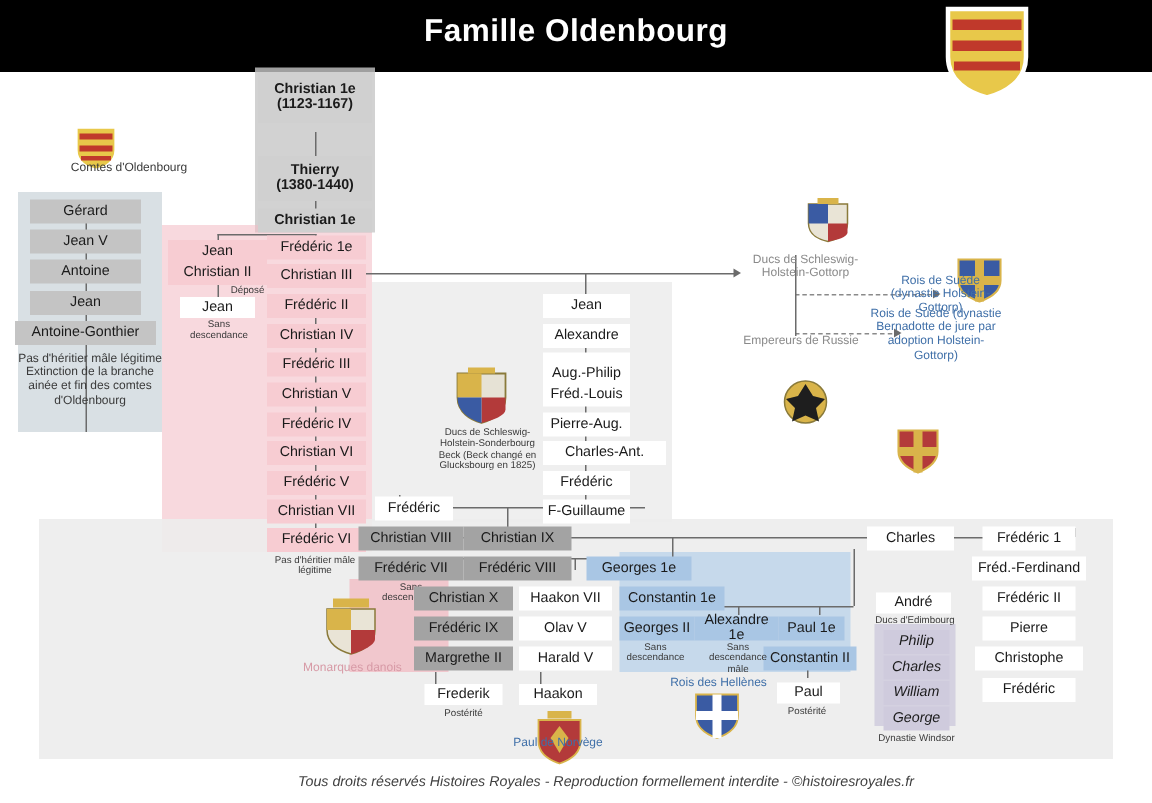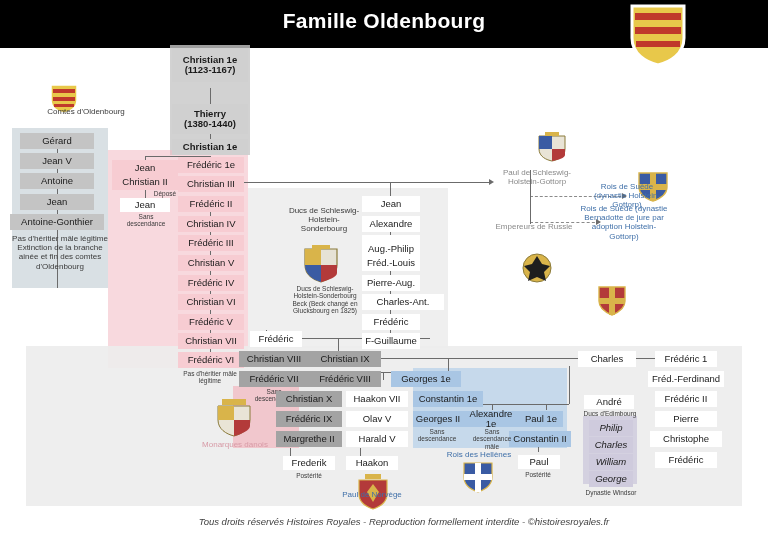--- a/index.html
+++ b/index.html
@@ -158,21 +158,20 @@
   <div class="node pink" style="left:178px;top:216px;width:66px;height:16px;">Christian IV</div>
   <div class="node pink" style="left:178px;top:235px;width:66px;height:16px;">Frédéric III</div>
   <div class="node pink" style="left:178px;top:255px;width:66px;height:16px;">Christian V</div>
   <div class="node pink" style="left:178px;top:275px;width:66px;height:16px;">Frédéric IV</div>
   <div class="node pink" style="left:178px;top:294px;width:66px;height:16px;">Christian VI</div>
   <div class="node pink" style="left:178px;top:314px;width:66px;height:16px;">Frédéric V</div>
   <div class="node pink" style="left:178px;top:333px;width:66px;height:16px;">Christian VII</div>
   <div class="node pink" style="left:178px;top:352px;width:66px;height:16px;">Frédéric VI</div>
   <div class="lbl-small" style="left:178px;top:370px;width:64px;">Pas d'héritier mâle légitime</div>
 
-  <div class="lbl" style="left:288px;top:206px;width:72px;">Ducs de Schleswig-Holstein-Sonderbourg</div>
   <svg class="crest" style="left:302px;top:243px;width:38px;height:40px;" viewBox="0 0 38 40">
     <path d="M3 6 H35 V22 C35 32 26 37 19 39 C12 37 3 32 3 22 Z" fill="#e6e2d5" stroke="#8a7a3a" stroke-width="1.2"></path>
     <path d="M3 6 H19 V22 H3 Z" fill="#d9b44a"></path>
     <path d="M19 22 H35 V30 C35 34 27 37 19 39 Z" fill="#b33a3a"></path>
     <path d="M3 22 H19 V39 C12 37 3 32 3 22 Z" fill="#3a5ba3"></path>
     <path d="M10 2 H28 V6 H10 Z" fill="#d9b44a"></path>
   </svg>
   <div class="lbl-small" style="left:288px;top:285px;width:74px;">Ducs de Schleswig-Holstein-Sonderbourg Beck (Beck changé en Glucksbourg en 1825)</div>
 
   <div class="node white" style="left:362px;top:196px;width:58px;height:16px;">Jean</div>
@@ -183,21 +182,21 @@
   <div class="node white" style="left:362px;top:294px;width:82px;height:16px;">Charles-Ant.</div>
   <div class="node white" style="left:362px;top:314px;width:58px;height:16px;">Frédéric</div>
   <div class="node white" style="left:362px;top:333px;width:58px;height:16px;">F-Guillaume</div>
 
   <svg class="crest" style="left:536px;top:130px;width:32px;height:32px;" viewBox="0 0 32 32">
     <path d="M3 6 H29 V19 C29 27 21 30 16 31 C11 30 3 27 3 19 Z" fill="#e9e4d6" stroke="#8a7a3a" stroke-width="1"></path>
     <path d="M3 6 H16 V19 H3 Z" fill="#3a5ba3"></path>
     <path d="M16 19 H29 V25 C29 28 22 30 16 31 Z" fill="#b33a3a"></path>
     <path d="M9 2 H23 V6 H9 Z" fill="#d9b44a"></path>
   </svg>
-  <div class="lbl lbl-grey" style="left:498px;top:168px;width:78px;">Paul de Schleswig-Holstein-Gottorp</div>
+  <div class="lbl lbl-grey" style="left:498px;top:168px;width:78px;">Ducs de Schleswig-Holstein-Gottorp</div>
 
   <svg class="crest" style="left:520px;top:250px;width:34px;height:36px;" viewBox="0 0 34 36">
     <circle cx="17" cy="18" r="14" fill="#d9b44a" stroke="#8a7a3a" stroke-width="1"></circle>
     <path d="M17 6 L22 14 L30 16 L24 22 L26 31 L17 27 L8 31 L10 22 L4 16 L12 14 Z" fill="#1e1e1e"></path>
   </svg>
   <div class="lbl lbl-grey" style="left:494px;top:222px;width:80px;">Empereurs de Russie</div>
 
   <svg class="crest" style="left:636px;top:168px;width:34px;height:34px;" viewBox="0 0 34 34">
     <path d="M3 5 H31 V19 C31 27 23 31 17 33 C11 31 3 27 3 19 Z" fill="#3a5ba3" stroke="#d9b44a" stroke-width="1.4"></path>
     <path d="M14 5 H20 V33 H14 Z" fill="#d9b44a"></path>

